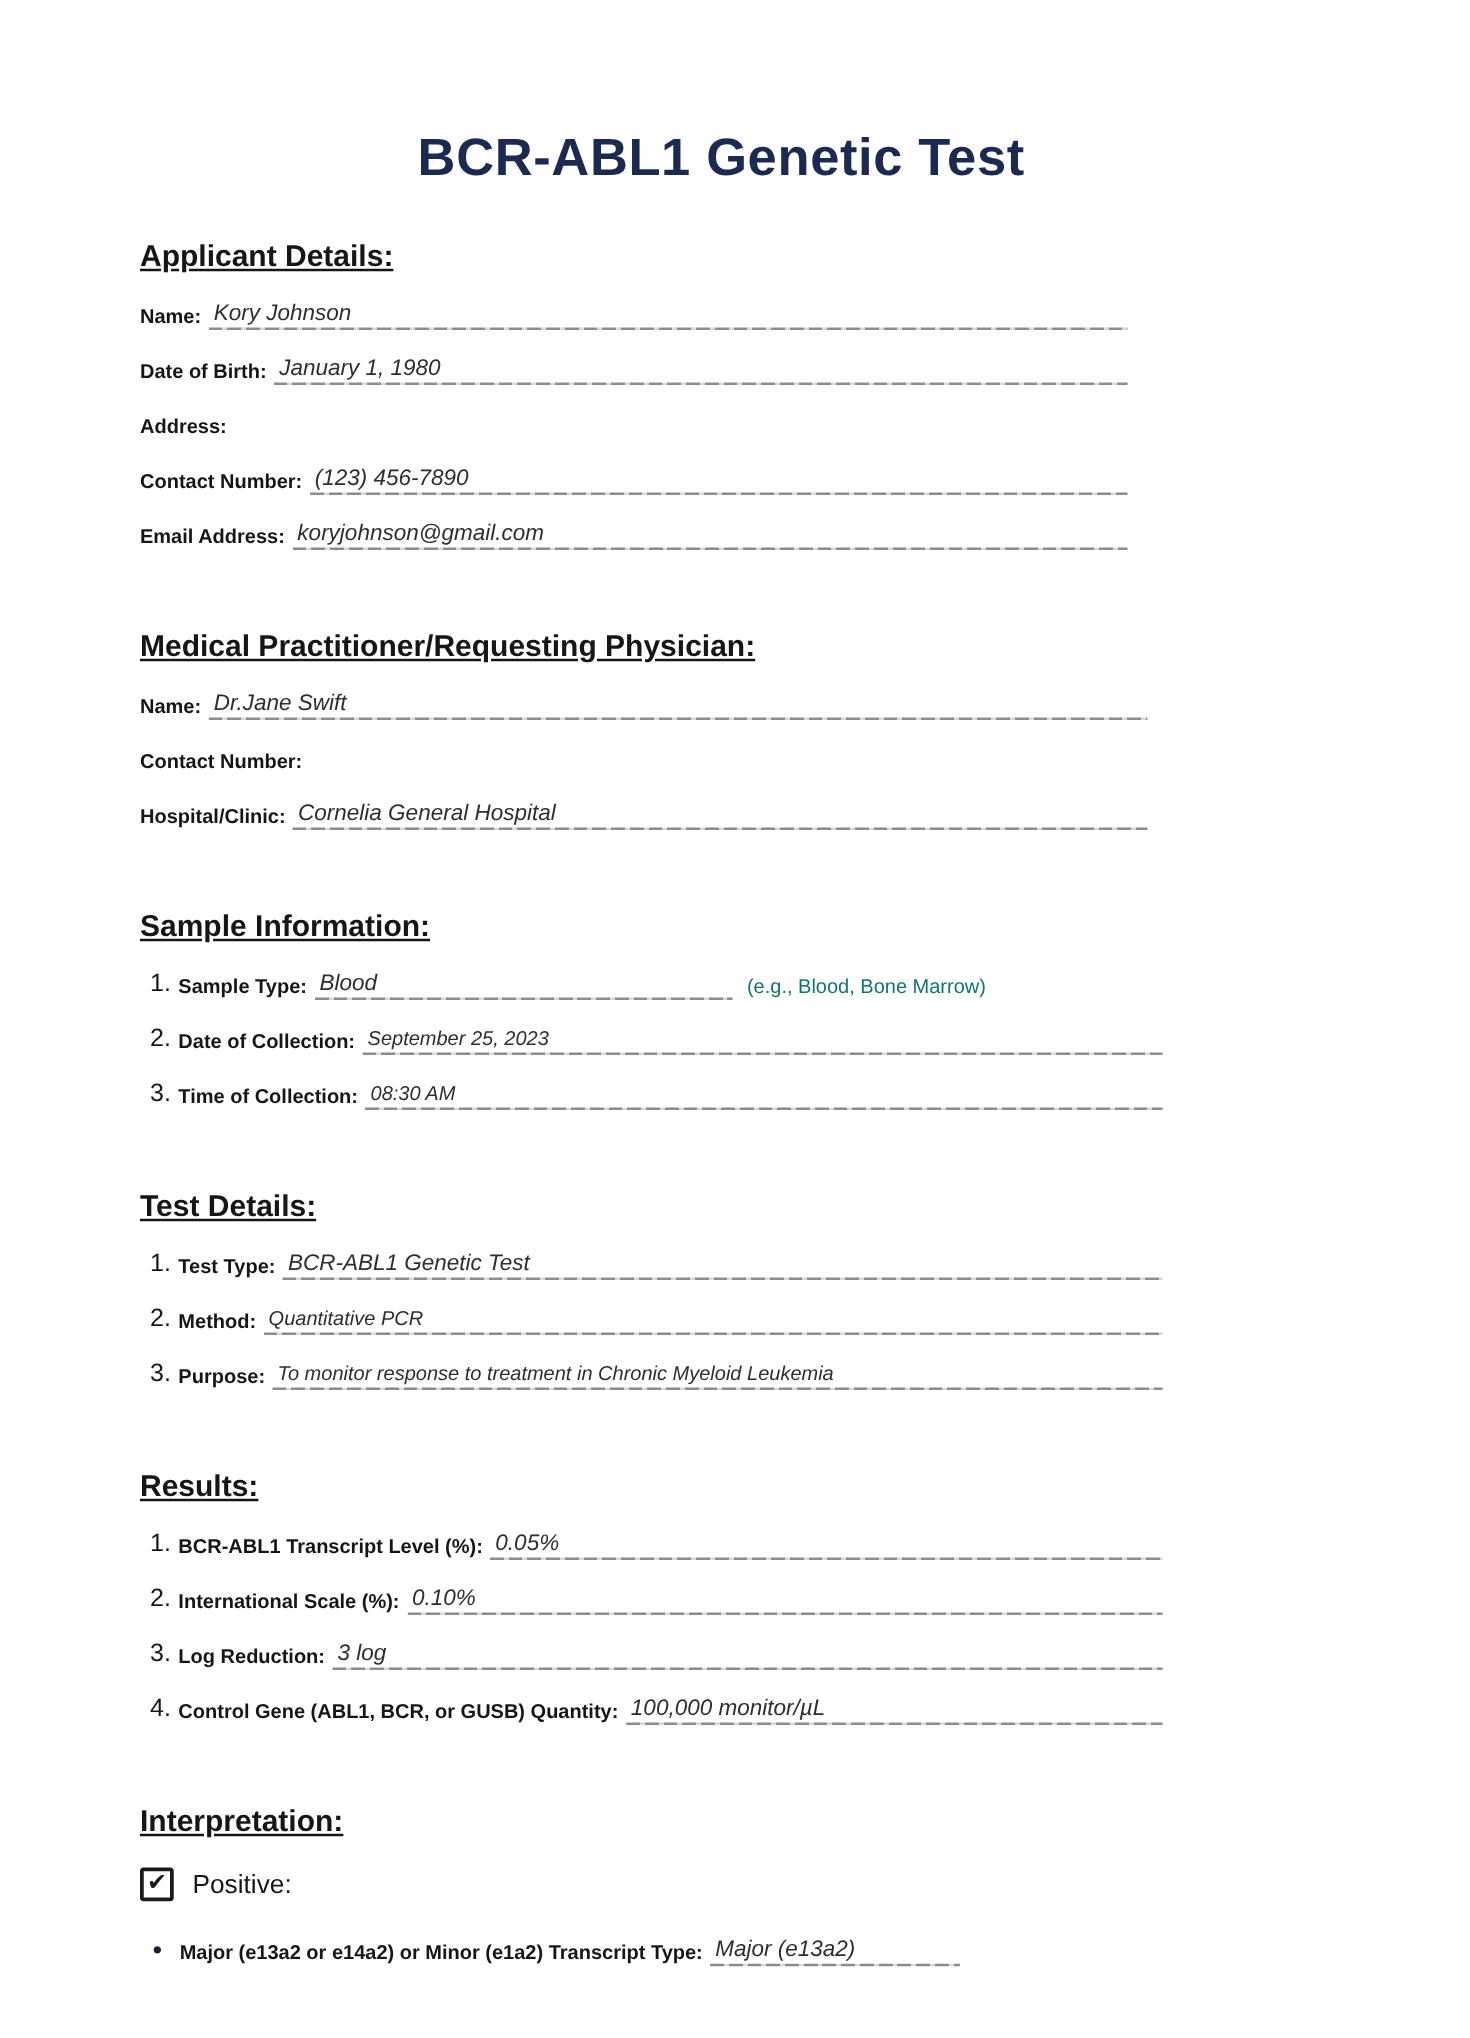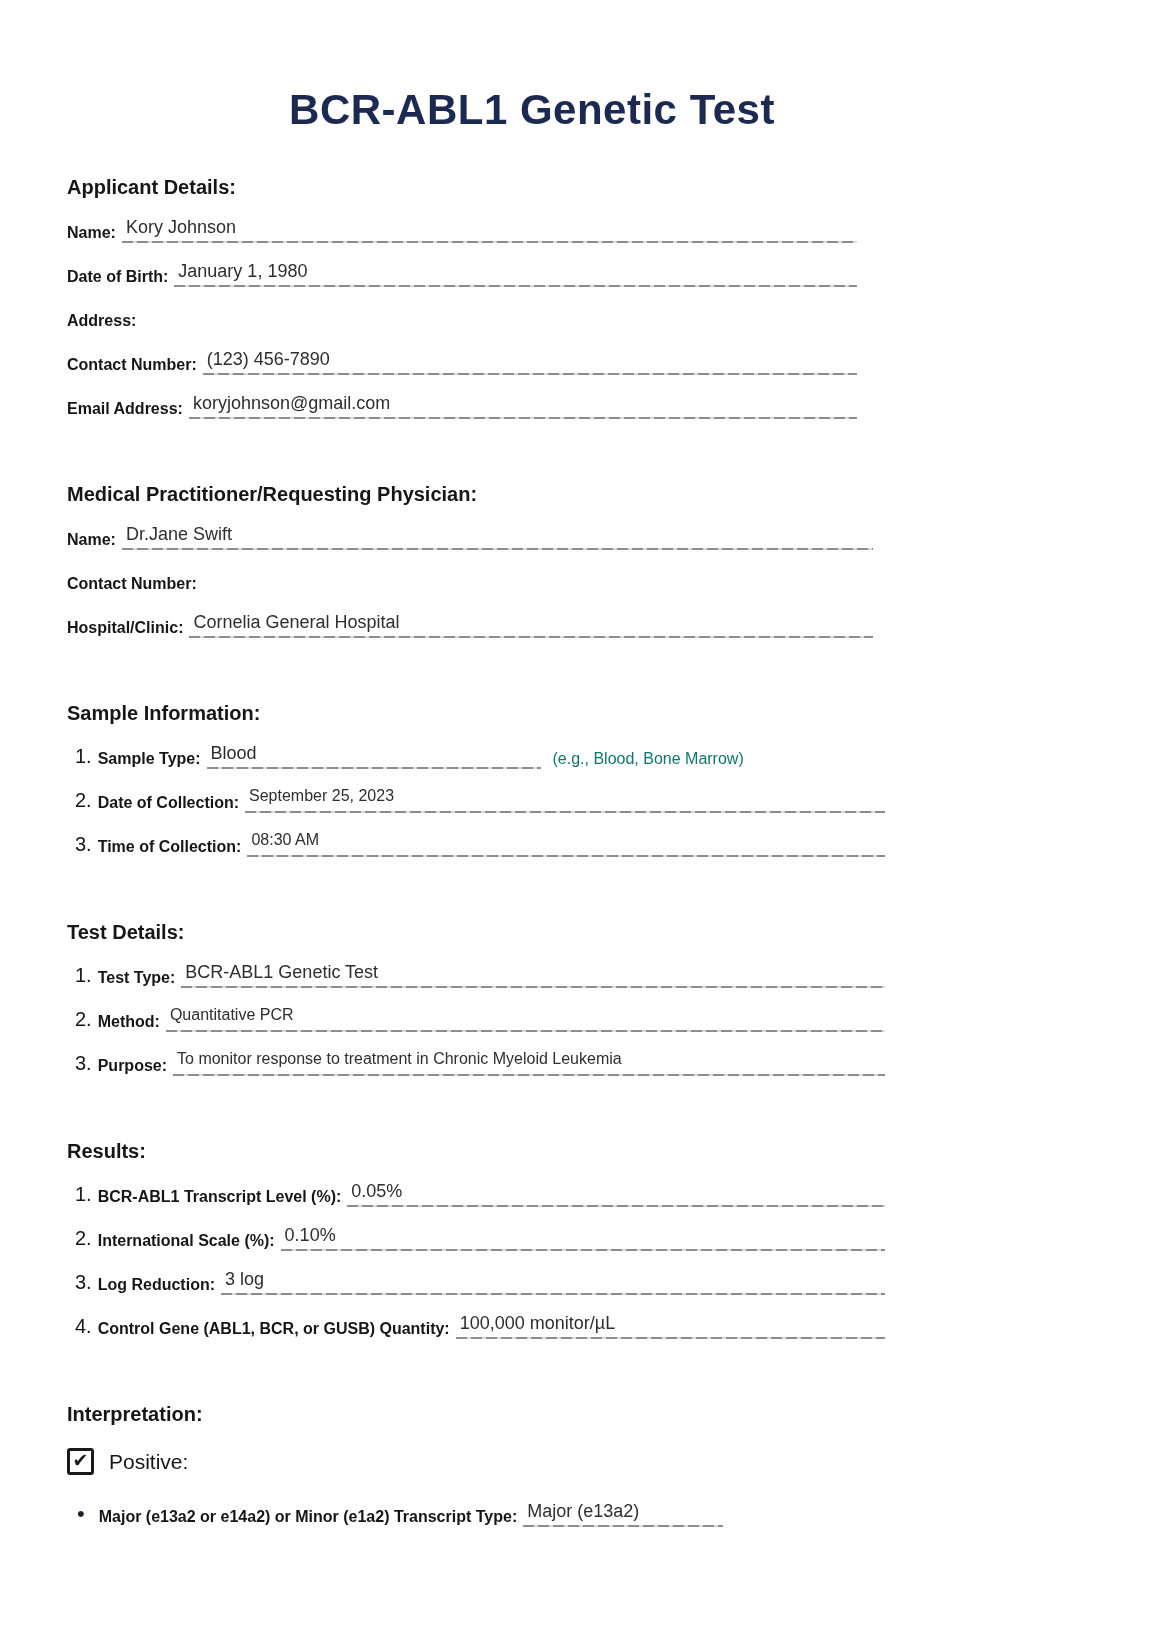--- a/index.html
+++ b/index.html
@@ -5,59 +5,60 @@
   * { box-sizing: border-box; }
   html, body { margin: 0; padding: 0; }
   body {
     width: 1176px;
     height: 1630px;
     background: #ffffff;
     font-family: "Liberation Sans", "DejaVu Sans", sans-serif;
     color: #1c1c1c;
     overflow: hidden;
   }
-  .page { padding-left: 67px; }
+  .page { padding-left: 112px; margin-top: 16px; }
 
   .doc-title {
     margin: 0;
     padding-top: 86px;
     width: 930px;
     text-align: center;
     font-size: 42px;
     line-height: 1.15;
     font-weight: 700;
     color: #1c2951;
     letter-spacing: 0.5px;
   }
 
   .section { margin-top: 64px; }
   .section.first { margin-top: 42px; }
-  .section-heading { margin: 0; font-size: 20px; font-weight: 700; color: #161616; }
+  .section-heading { margin: 0; font-size: 24px; font-weight: 700; color: #161616; text-decoration: underline; }
 
   .field-row {
     display: flex;
     align-items: flex-end;
     height: 26px;
     margin-top: 18px;
   }
   .w-applicant   { width: 790px; }
   .w-practitioner{ width: 806px; }
   .w-wide        { width: 818px; }
 
   .field-num { font-size: 20px; color: #161616; padding: 0 6px 1px 8px; white-space: nowrap; }
   .field-label { font-size: 16px; font-weight: 700; color: #161616; white-space: nowrap; padding-bottom: 1px; }
 
   .field-line {
     flex: 1;
     position: relative;
     height: 26px;
     display: flex;
-    align-items: flex-start;
+    align-items: flex-end;
     margin-left: 6px;
     min-width: 0;
+    font-style: italic;
   }
   .field-line::after {
     content: "";
     position: absolute;
     left: 0; right: 0; bottom: 0;
     height: 2px;
     background: repeating-linear-gradient(90deg, #8d8d8d 0 11px, #d9d9d9 11px 15px);
   }
   .field-value {
     font-size: 18px;

